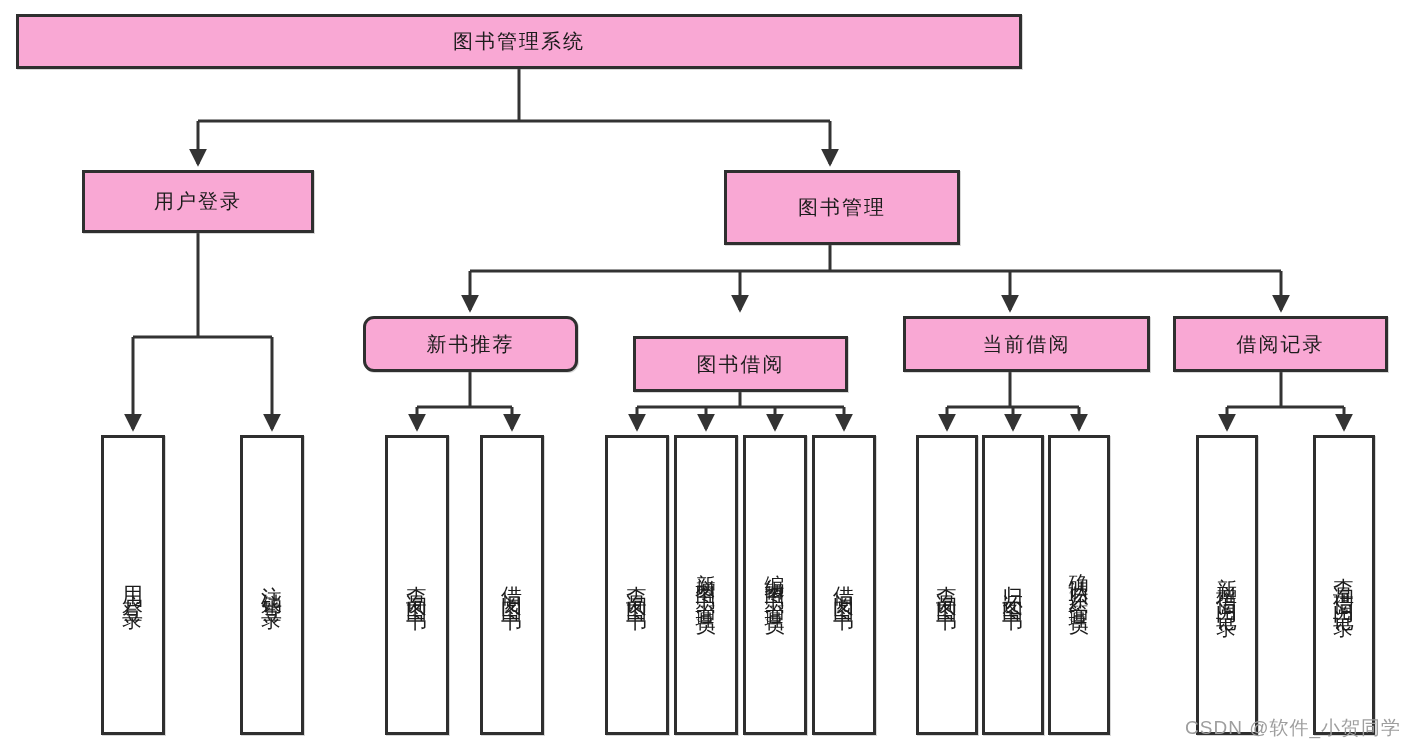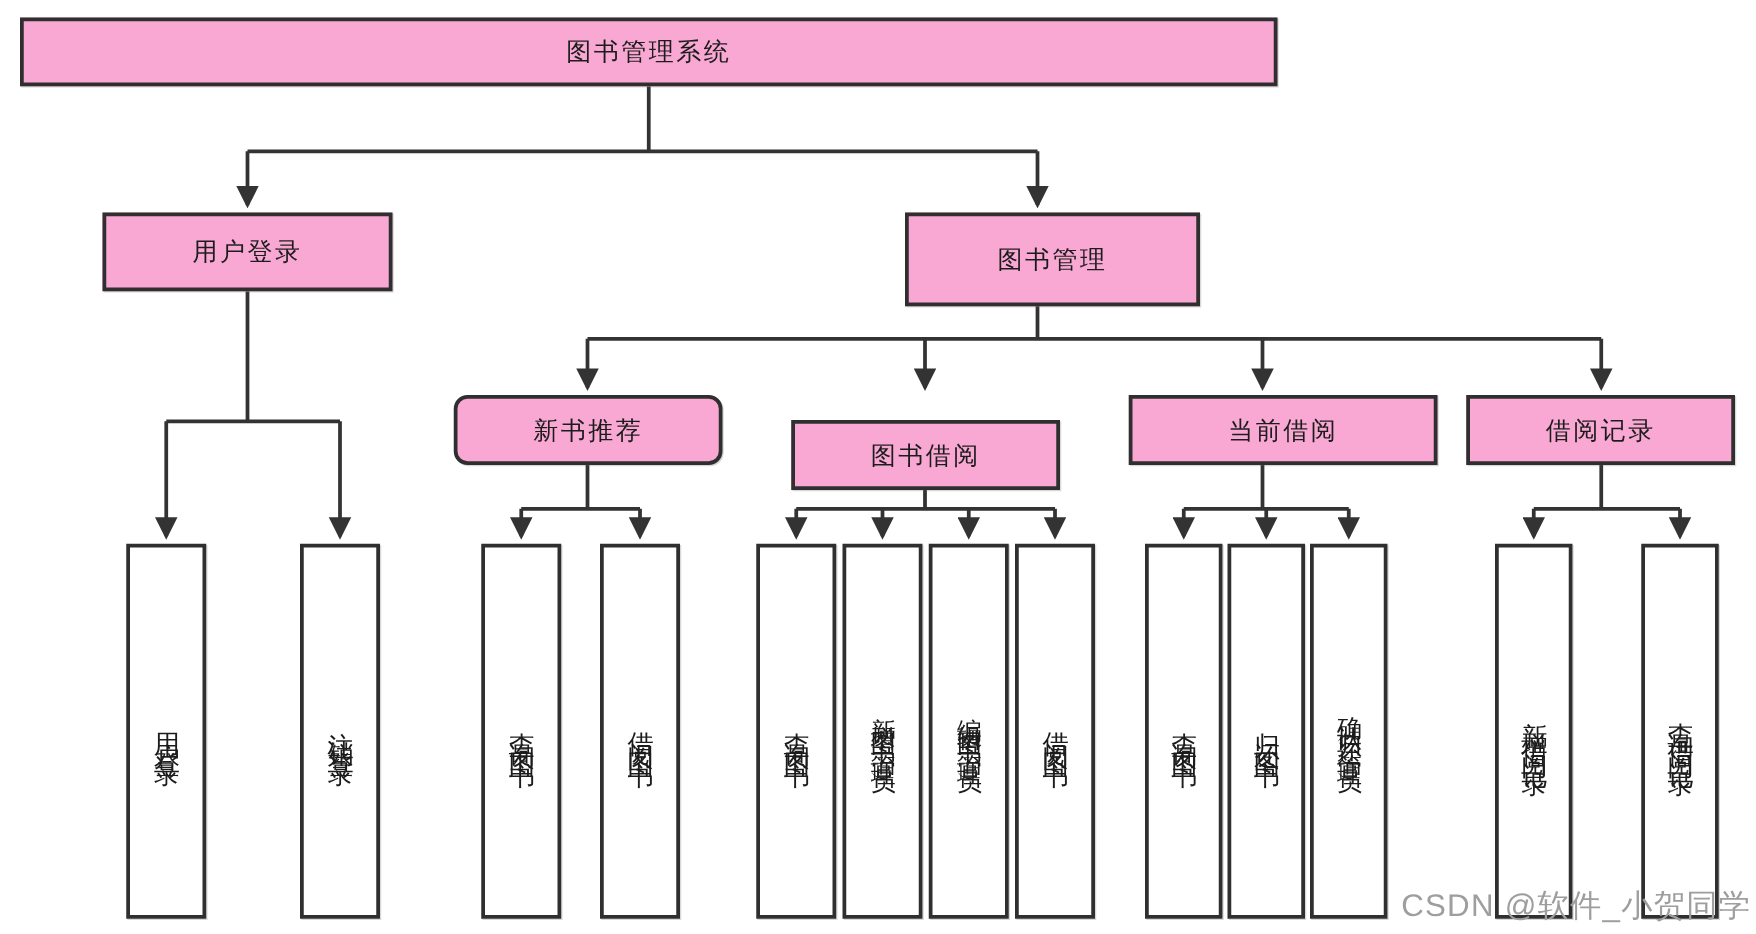--- a/index.html
+++ b/index.html
@@ -49,21 +49,21 @@
     line-height: 1;
     letter-spacing: 8px;
     white-space: nowrap;
   }
   .leaf.tight .vtext { letter-spacing: 6px; font-size: 20px; }
 
   .watermark {
     position: absolute;
     right: 4px;
     bottom: 6px;
-    font-size: 25px;
+    font-size: 19px;
     letter-spacing: 1px;
     color: var(--watermark, #9e9e9e);
     z-index: 3;
   }
 </style>
 </head>
 <body>
 
 <svg id="wires" width="1405" height="747" viewBox="0 0 1405 747">
   <defs>

